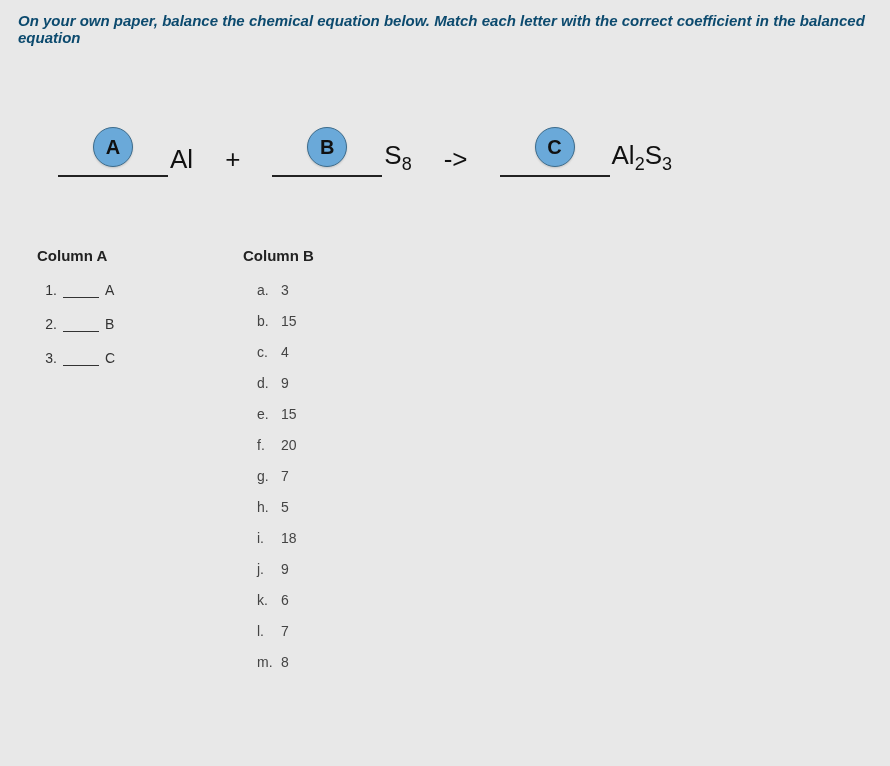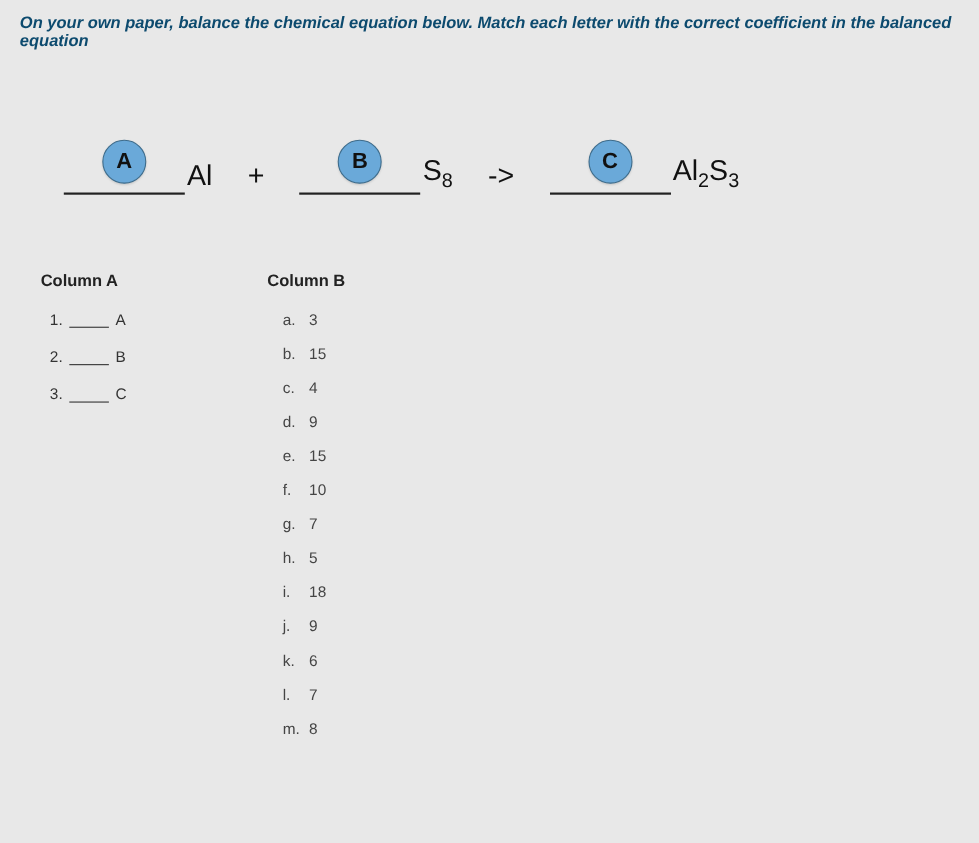--- a/index.html
+++ b/index.html
@@ -207,21 +207,21 @@
         <div class="col-b-row">
           <span class="col-b-key">d.</span>
           <span class="col-b-val">9</span>
         </div>
         <div class="col-b-row">
           <span class="col-b-key">e.</span>
           <span class="col-b-val">15</span>
         </div>
         <div class="col-b-row">
           <span class="col-b-key">f.</span>
-          <span class="col-b-val">10</span>
+          <span class="col-b-val">20</span>
         </div>
         <div class="col-b-row">
           <span class="col-b-key">g.</span>
           <span class="col-b-val">7</span>
         </div>
         <div class="col-b-row">
           <span class="col-b-key">h.</span>
           <span class="col-b-val">5</span>
         </div>
         <div class="col-b-row">

